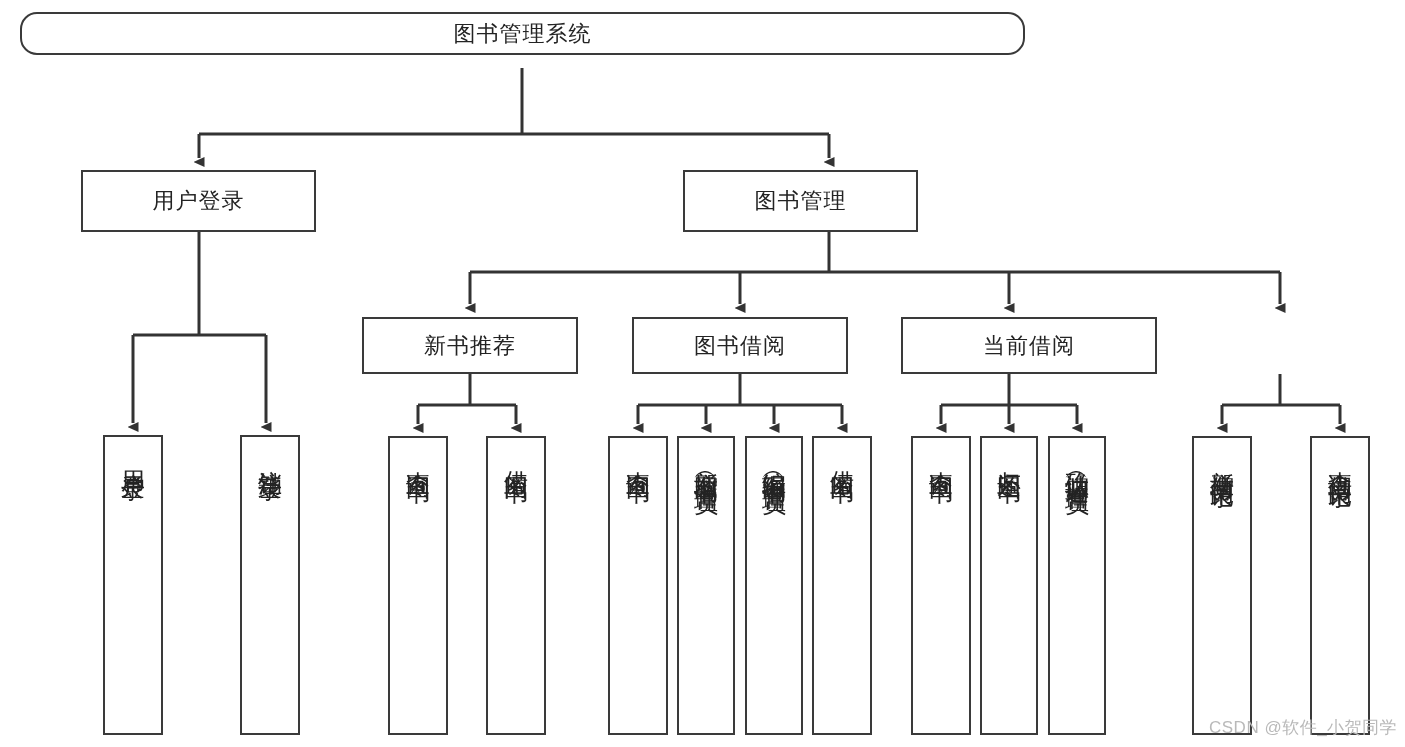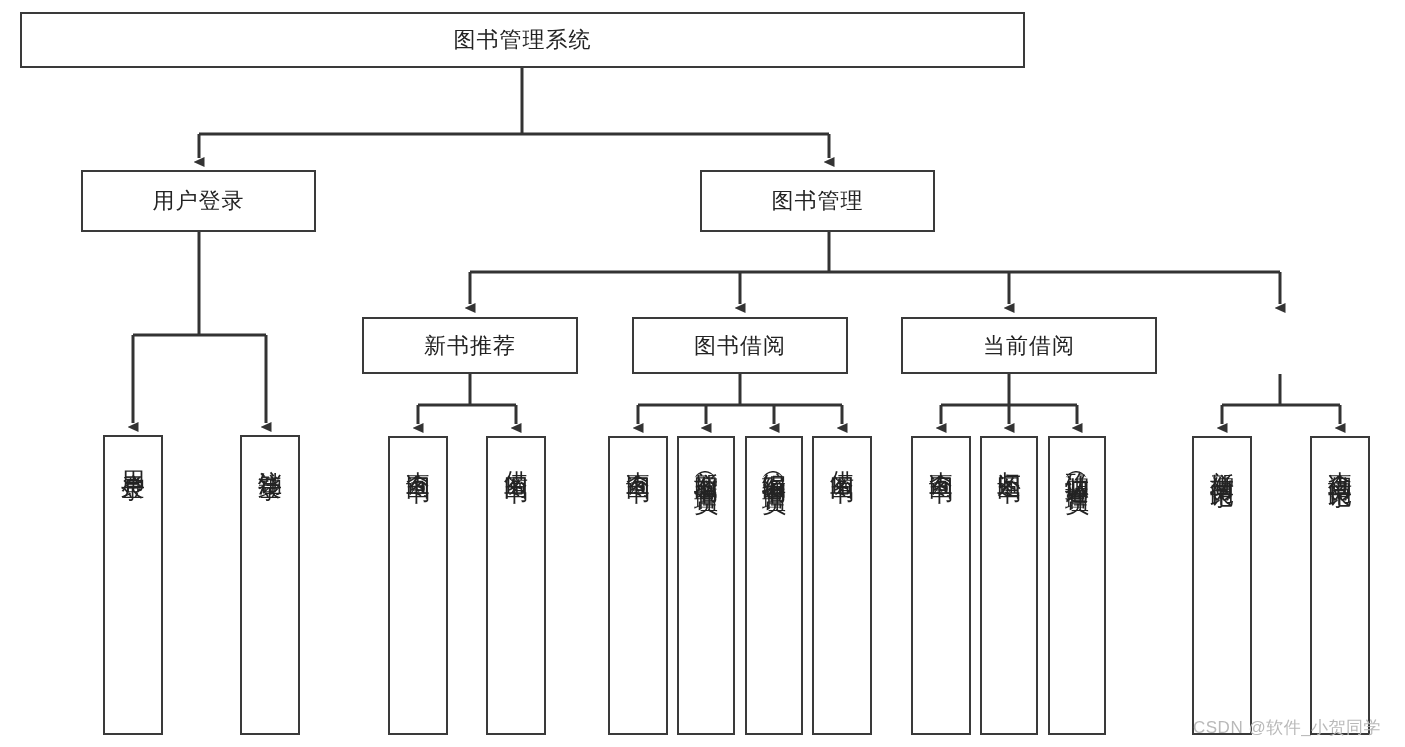--- a/index.html
+++ b/index.html
@@ -53,20 +53,21 @@
     letter-spacing: 3px;
     white-space: pre;
   }
   .watermark {
     position: absolute;
     font-size: 17px;
     color: #b9b9b9;
     letter-spacing: 0.5px;
     white-space: pre;
     pointer-events: none;
+    padding-left: 16px;
   }
 </style>
 </head>
 <body>
 
 <div id="canvas">
 
   <svg class="edges" viewBox="0 0 1405 747" xmlns="http://www.w3.org/2000/svg">
     <defs>
       <marker id="arrow" markerWidth="10" markerHeight="11" refX="1" refY="5.5" orient="auto" markerUnits="userSpaceOnUse">
@@ -110,28 +111,28 @@
       <path d="M1009,405 L1009,424" marker-end="url(#arrow)"></path>
       <path d="M1077,405 L1077,424" marker-end="url(#arrow)"></path>
 
       <path d="M1280,374 L1280,405"></path>
       <path d="M1222,405 L1340,405"></path>
       <path d="M1222,405 L1222,424" marker-end="url(#arrow)"></path>
       <path d="M1340,405 L1340,424" marker-end="url(#arrow)"></path>
     </g>
   </svg>
 
-  <div class="node" style="left:20px; top:12px; width:1005px; height:56px;">
+  <div class="node" style="left:20px; top:12px; width:1005px; height:43px;border-radius:17px;">
     <span class="label">图书管理系统</span>
   </div>
 
   <div class="node" style="left:81px; top:170px; width:235px; height:62px;">
     <span class="label">用户登录</span>
   </div>
-  <div class="node" style="left:700px; top:170px; width:235px; height:62px;">
+  <div class="node" style="left:683px; top:170px; width:235px; height:62px;">
     <span class="label">图书管理</span>
   </div>
 
   <div class="node" style="left:362px; top:317px; width:216px; height:57px;">
     <span class="label">新书推荐</span>
   </div>
   <div class="node" style="left:632px; top:317px; width:216px; height:57px;">
     <span class="label">图书借阅</span>
   </div>
   <div class="node" style="left:901px; top:317px; width:256px; height:57px;">

